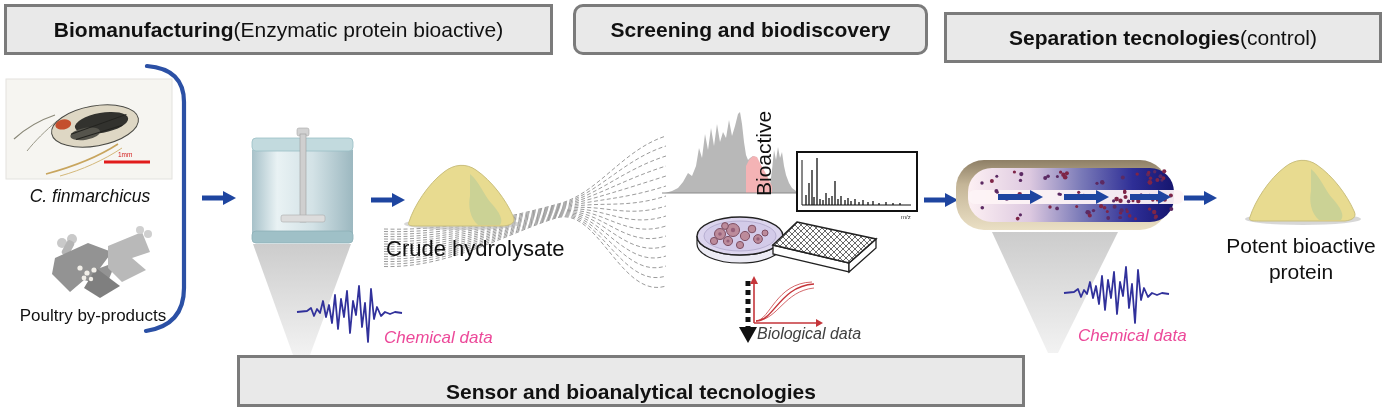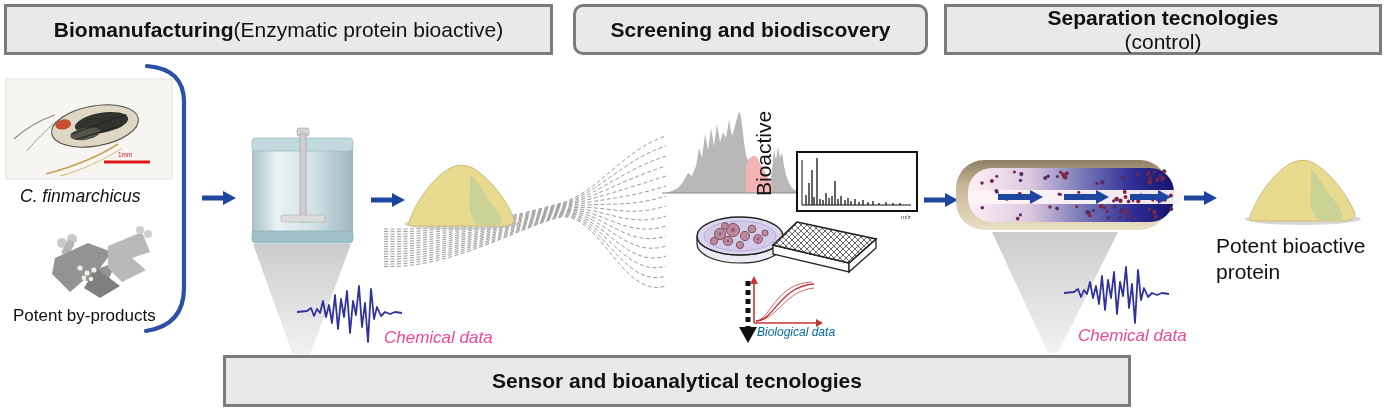--- a/index.html
+++ b/index.html
@@ -5,27 +5,27 @@
   html,body{margin:0;padding:0;background:#fff;}
   .stage{position:relative;width:1386px;height:412px;background:#ffffff;
          font-family:Liberation Sans, sans-serif;overflow:hidden;}
   .art{position:absolute;left:0;top:0;}
   .box{position:absolute;background:#e9e9e9;border:3px solid #7b7b7b;
        display:flex;align-items:center;justify-content:center;
        font-size:21px;color:#111;white-space:nowrap;box-sizing:border-box;}
   .b{font-weight:bold;}
   .lbl{position:absolute;white-space:nowrap;color:#111;}
   .italic{font-style:italic;}
-  .caption{font-size:17px;}
+  .caption{font-size:17px;text-align:center;}
   .crude{font-size:22px;}
-  .product{font-size:21px;line-height:26px;}
+  .product{font-size:21px;text-align:center;line-height:26px;}
   .bioactive{writing-mode:vertical-rl;transform:rotate(180deg);
              font-size:21px;height:112px;text-align:left;}
   .chem{font-size:17px;color:#ec4899;}
-  .bio{font-size:12px;color:#0369a1;}
+  .bio{font-size:16px;color:#404040;}
 </style>
 </head>
 <body>
 
 <div class="stage">
 
 <svg class="art" width="1386" height="412" viewBox="0 0 1386 412">
   <defs>
     <linearGradient id="vgrad" x1="0" y1="0" x2="1" y2="0">
       <stop offset="0" stop-color="#a7c1c9"></stop>
@@ -335,30 +335,31 @@
 </svg>
 
 <div class="box" style="left:4px;top:4px;width:549px;height:51px;">
   <span class="b">Biomanufacturing</span>
       <span> (Enzymatic protein bioactive)</span>
 </div>
 <div class="box" style="left:573px;top:4px;width:355px;height:51px;border-radius:10px;">
   <span class="b">Screening and biodiscovery</span>
       <span></span>
 </div>
-<div class="box" style="left:944px;top:4px;width:438px;height:51px;flex-direction:column;">
+<div class="box" style="left:944px;top:12px;width:438px;height:51px;">
   <span class="b">Separation tecnologies</span>
       <span> (control)</span>
 </div>
-<div class="box" style="left:223px;top:355px;width:908px;height:52px;">
+<div class="box" style="left:237px;top:355px;width:788px;height:52px;align-items:flex-end;">
   <span class="b">Sensor and bioanalytical tecnologies</span>
 </div>
 
 <div class="lbl caption italic" style="left:20px;top:186px;width:140px;font-size:17.5px;">C. finmarchicus</div>
-<div class="lbl caption" style="left:13px;top:306px;width:160px;">Potent by-products</div>
+<div class="lbl caption" style="left:13px;top:306px;width:160px;">Poultry by-products</div>
+<div class="lbl crude" style="left:386px;top:236px;">Crude hydrolysate</div>
 <div class="lbl bioactive" style="left:752px;top:84px;">Bioactive</div>
 <div class="lbl bio italic" style="left:757px;top:325px;">Biological data</div>
 <div class="lbl chem italic" style="left:384px;top:328px;">Chemical data</div>
 <div class="lbl chem italic" style="left:1078px;top:326px;">Chemical data</div>
 <div class="lbl product" style="left:1216px;top:233px;width:170px;">
   <span>Potent bioactive</span><br>
   <span>protein</span>
 </div>
 
 </div>

